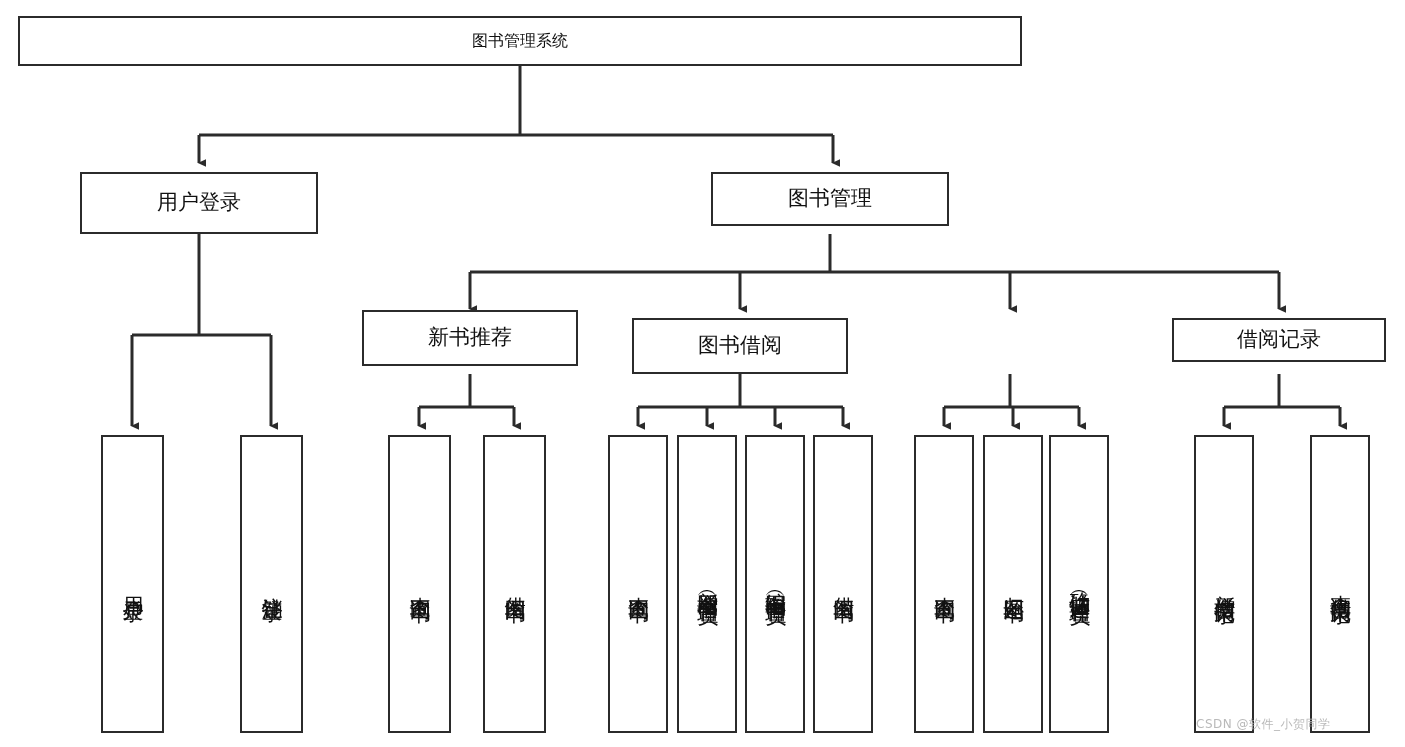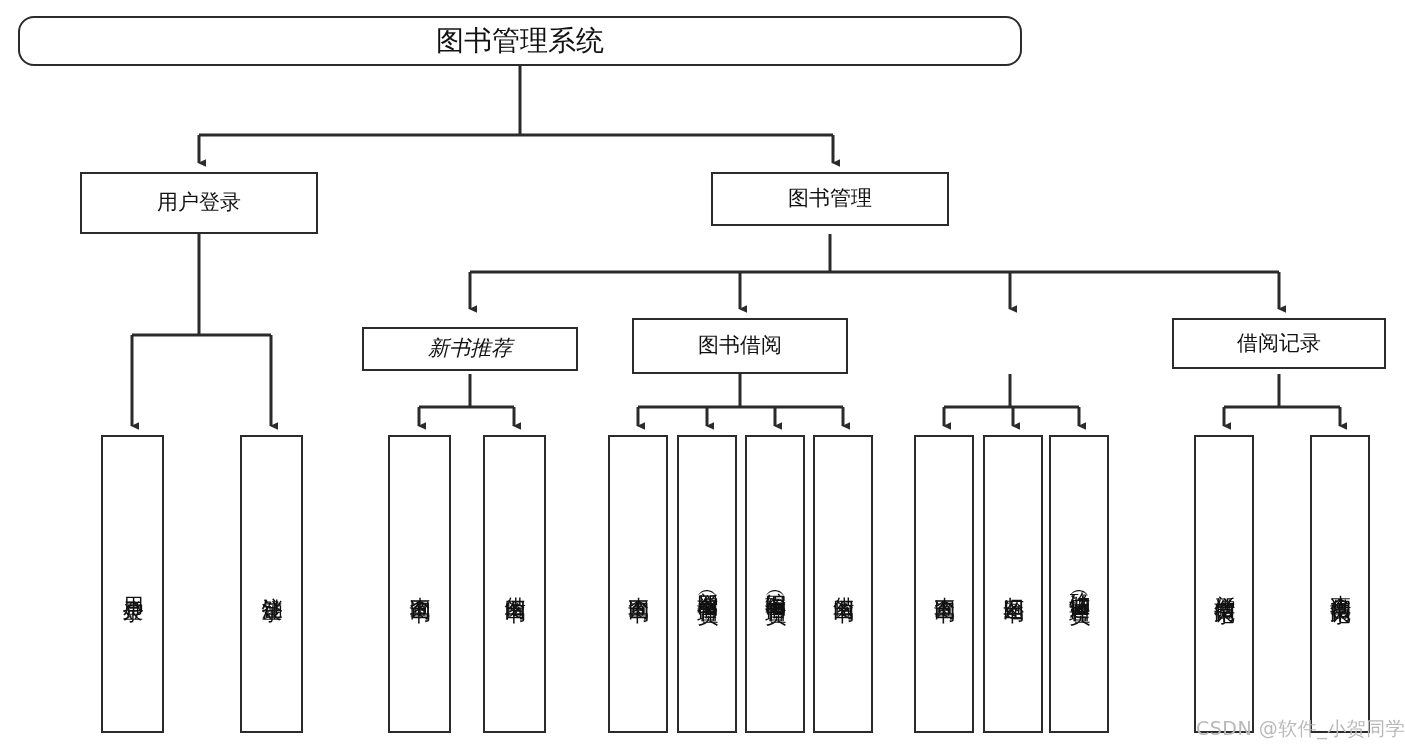--- a/index.html
+++ b/index.html
@@ -27,22 +27,21 @@
     justify-content: center;
     color: #111111;
     line-height: 1.22;
   }
   .node-h {
     font-size: 21px;
     text-align: center;
     white-space: nowrap;
   }
   .node-root {
-    font-size: 28px;
-    border-radius: 16px;
+    font-size: 16px;
   }
   .node-v {
     font-size: 21px;
     writing-mode: vertical-rl;
     text-orientation: upright;
     letter-spacing: 2px;
     text-align: center;
     white-space: nowrap;
     padding: 4px 0;
   }
@@ -52,21 +51,21 @@
   svg.edges {
     position: absolute;
     left: 0;
     top: 0;
     width: 1405px;
     height: 747px;
     pointer-events: none;
   }
   .watermark {
     position: absolute;
-    font-size: 19px;
+    font-size: 12px;
     color: #b9b9b9;
     white-space: nowrap;
     letter-spacing: 0.5px;
   }
 </style>
 </head>
 <body>
 
 <div id="canvas">
 
@@ -124,27 +123,27 @@
     <span>图书管理系统</span>
   </div>
 
   <div class="node node-h" style="left:80px; top:172px; width:238px; height:62px;">
     <span>用户登录</span>
   </div>
   <div class="node node-h" style="left:711px; top:172px; width:238px; height:54px;">
     <span>图书管理</span>
   </div>
 
-  <div class="node node-h" style="left:362px; top:327px; width:216px; height:44px;font-style:italic;">
+  <div class="node node-h" style="left:362px; top:310px; width:216px; height:56px;">
     <span>新书推荐</span>
   </div>
   <div class="node node-h" style="left:632px; top:318px; width:216px; height:56px;">
     <span>图书借阅</span>
   </div>
-  <div class="node node-h" style="left:1172px; top:318px; width:214px; height:51px;">
+  <div class="node node-h" style="left:1172px; top:318px; width:214px; height:44px;">
     <span>借阅记录</span>
   </div>
 
   <div class="node node-v" style="left:101px; top:435px; width:63px; height:298px;">
     <span>用户登录</span>
   </div>
   <div class="node node-v" style="left:240px; top:435px; width:63px; height:298px;">
     <span>注销登录</span>
   </div>
 

